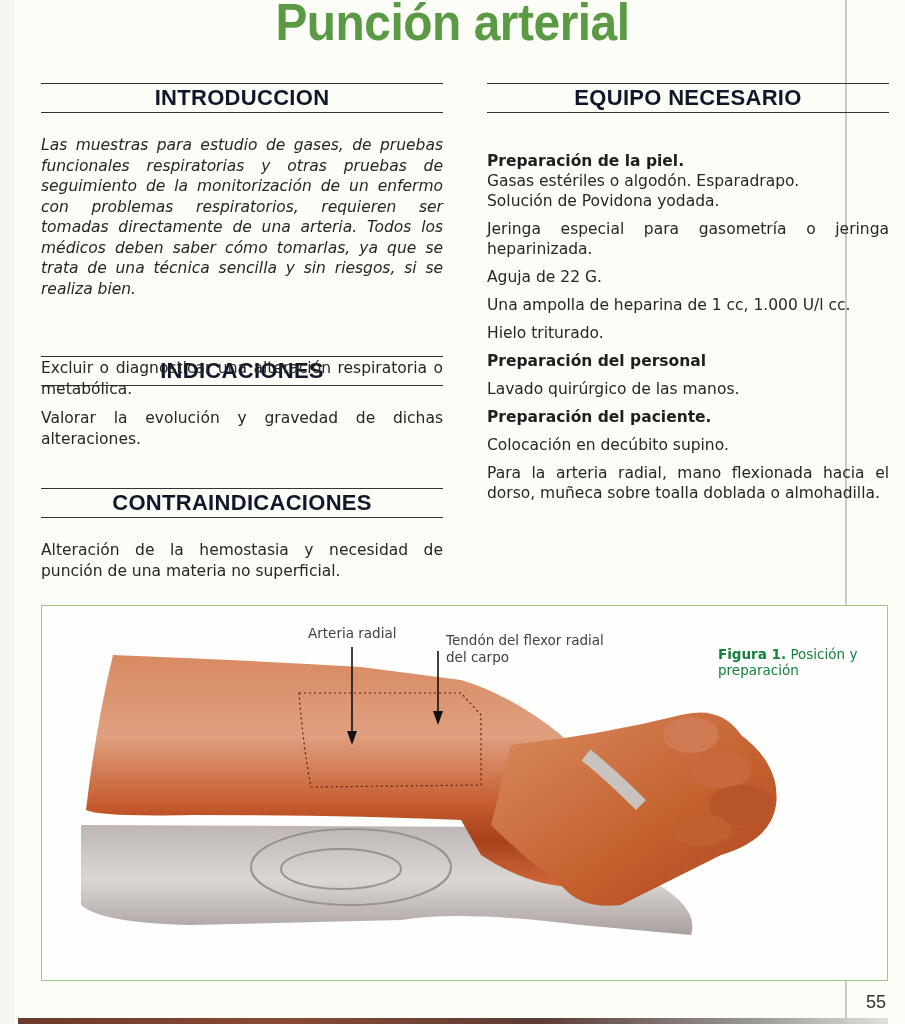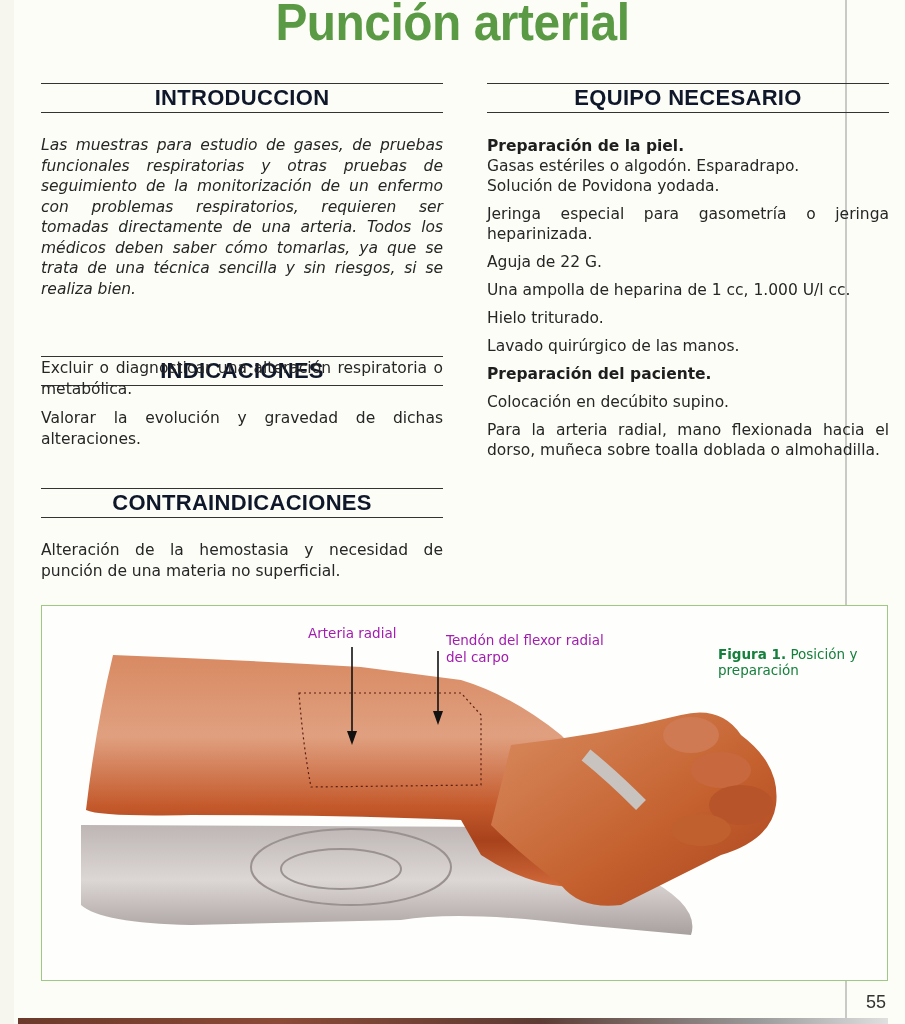--- a/index.html
+++ b/index.html
@@ -25,21 +25,21 @@
     line-height:20.5px; color:#262626; text-align:justify;
   }
   .col-text p { margin:0 0 9px 0; }
   .eq-bold { font-weight:bold; color:#1e1e1e; }
   .eq-item { margin:0 0 8px 0; }
   .vrule { position:absolute; left:845px; top:0; width:2px; height:1024px; background:#c9c9c5; }
   .figure-frame {
     position:absolute; left:41px; top:605px; width:847px; height:376px;
     border:1.5px solid #9dc983; box-sizing:border-box; background:#fefefc;
   }
-  .fig-label { position:absolute; font-size:13.5px; color:#a21caf; line-height:16px; }
+  .fig-label { position:absolute; font-size:13.5px; color:#404040; line-height:16px; }
   .caption { position:absolute; left:718px; top:646px; font-size:13.5px; line-height:16px; color:#15803d; width:160px; }
   .caption b { font-weight:bold; }
   .page-num { position:absolute; left:866px; top:992px; font-family:Liberation Sans, sans-serif; font-size:18px; color:#333; }
   .bottom-bar {
     position:absolute; left:18px; top:1018px; width:870px; height:6px;
     background:linear-gradient(90deg,#6b3a2a 0%,#8a4a36 30%,#5c3c34 60%,#9a9a9a 85%,#e0e0e0 100%);
   }
 </style>
 </head>
 <body>
@@ -59,28 +59,29 @@
   <p>Excluir o diagnosticar una alteración respiratoria o metabólica.</p>
   <p>Valorar la evolución y gravedad de dichas alteraciones.</p>
 </div>
 
 <div class="section-head" style="left:41px; top:488px; width:402px;">CONTRAINDICACIONES</div>
 <div class="col-text" style="left:41px; top:540px; width:402px;">
   <p>Alteración de la hemostasia y necesidad de punción de una materia no superficial.</p>
 </div>
 
 <div class="section-head" style="left:487px; top:83px; width:402px;">EQUIPO NECESARIO</div>
-<div class="col-text" style="left:487px; top:136px; width:402px; line-height:20px;">
+<div class="col-text" style="left:487px; top:151px; width:402px; line-height:20px;">
   <div class="eq-bold">Preparación de la piel.</div>
   <div>Gasas estériles o algodón. Esparadrapo.</div>
   <div class="eq-item">Solución de Povidona yodada.</div>
   <div class="eq-item">Jeringa especial para gasometría o jeringa heparinizada.</div>
   <div class="eq-item">Aguja de 22 G.</div>
   <div class="eq-item">Una ampolla de heparina de 1 cc, 1.000 U/l cc.</div>
   <div class="eq-item">Hielo triturado.</div>
+  <div class="eq-bold eq-item">Preparación del personal</div>
   <div class="eq-item">Lavado quirúrgico de las manos.</div>
   <div class="eq-bold eq-item">Preparación del paciente.</div>
   <div class="eq-item">Colocación en decúbito supino.</div>
   <div class="eq-item">Para la arteria radial, mano flexionada hacia el dorso, muñeca sobre toalla doblada o almohadilla.</div>
 </div>
 
 <div class="figure-frame"></div>
 
 <svg style="position:absolute; left:41px; top:605px;" width="847" height="376">
   <defs>

